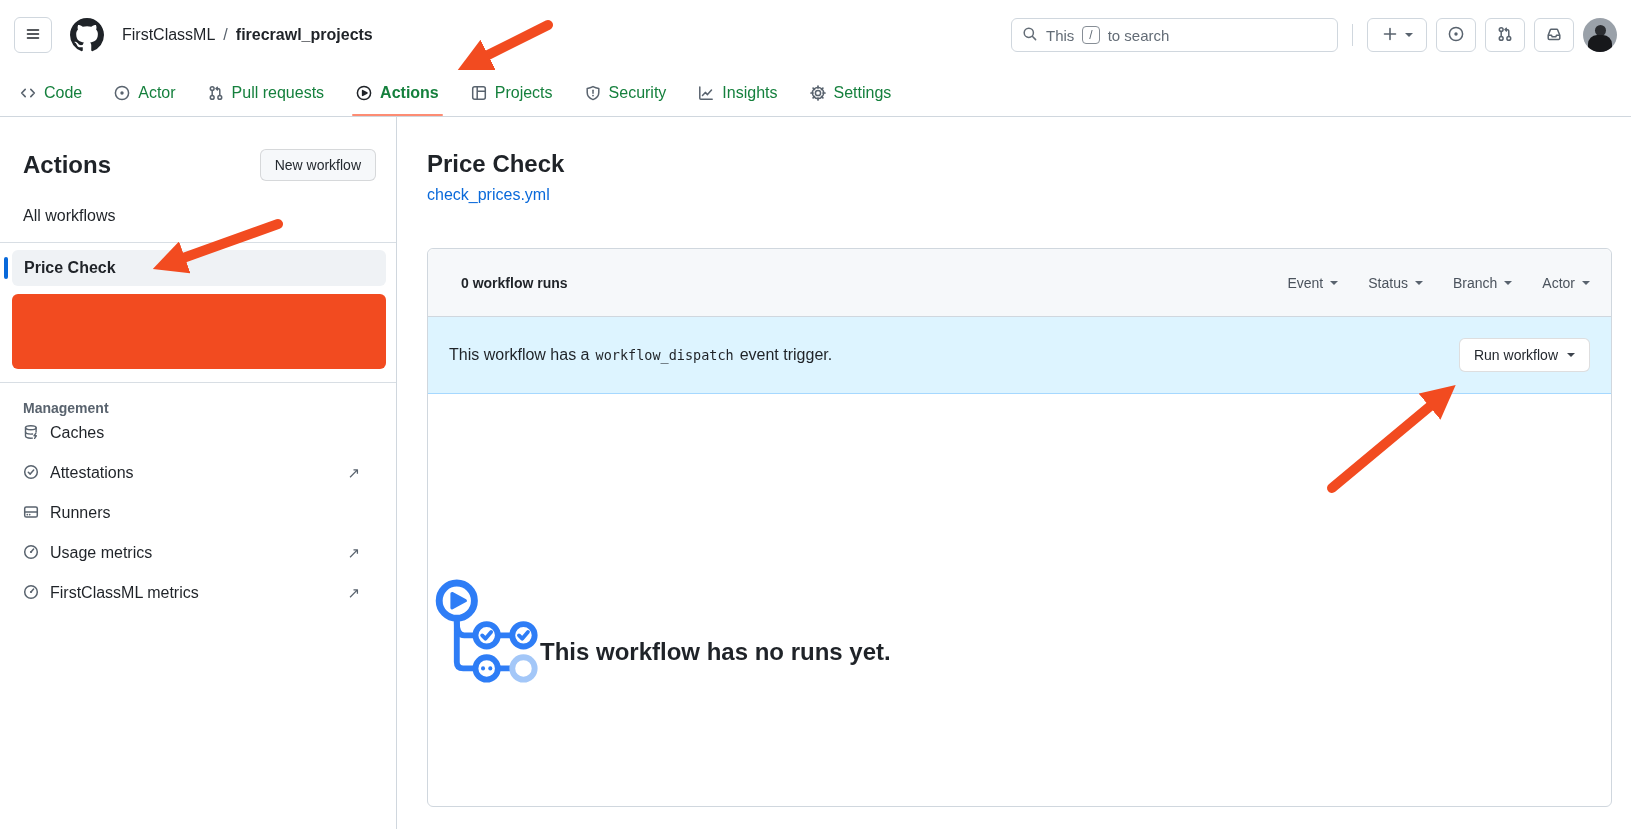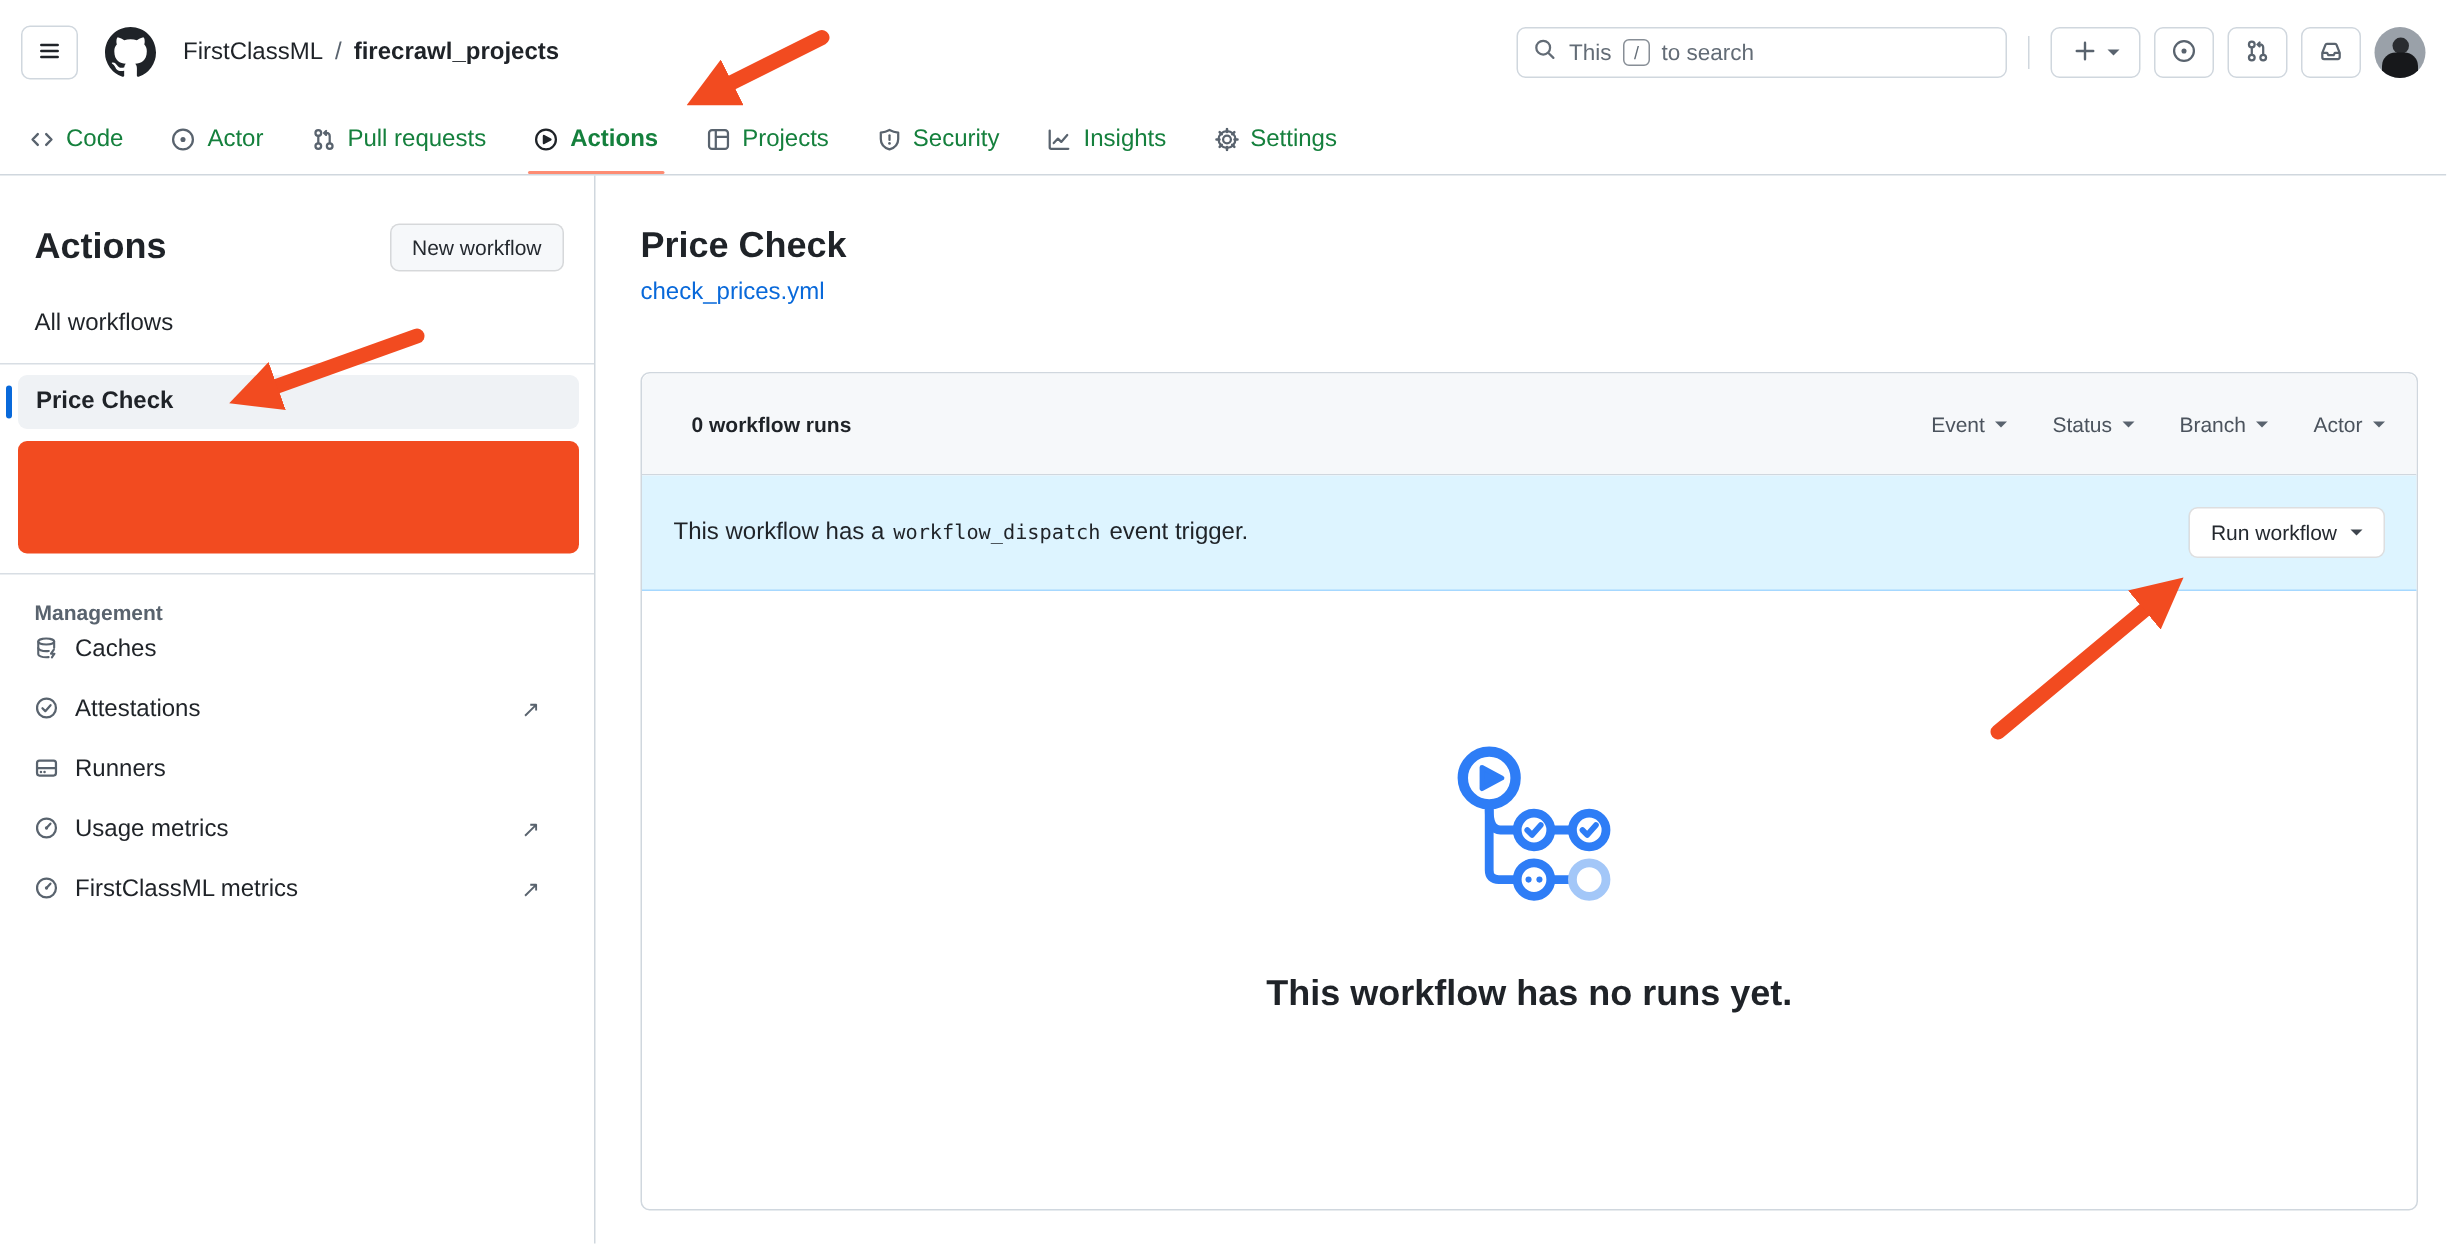--- a/index.html
+++ b/index.html
@@ -81,21 +81,21 @@
   .filter-dd { display:flex; align-items:center; gap:7px; font-size:14px; color:#4b535d; cursor:pointer; }
   .filter-dd .caret { border-top-color:#59636e; }
 
   .banner { height:77px; border-bottom:1px solid rgba(84,174,255,0.4); display:flex; align-items:center;
             justify-content:space-between; padding:0 21px; flex:none; }
   .banner-text { display:flex; align-items:baseline; gap:6px; font-size:16px; color:#1f2328; }
   .banner-text code { font-family:"DejaVu Sans Mono", monospace; font-size:13.5px; }
   .run-btn { background:#fff; height:34px; gap:9px; }
   .run-btn .caret { border-top-color:#3d444d; }
 
-  .empty-body { flex:1; display:flex; flex-direction:column; align-items:center; padding-top:98px; }
+  .empty-body { flex:1; display:flex; flex-direction:row; align-items:center; padding-top:64px; }
   .empty-title { margin-top:40px; font-size:24px; font-weight:700; color:#1f2328; }
 
   
   .anno { position:absolute; left:0; top:0; width:1631px; height:830px; pointer-events:none; z-index:9; }
 </style>
 </head>
 <body>
 
 <div class="page">
 

